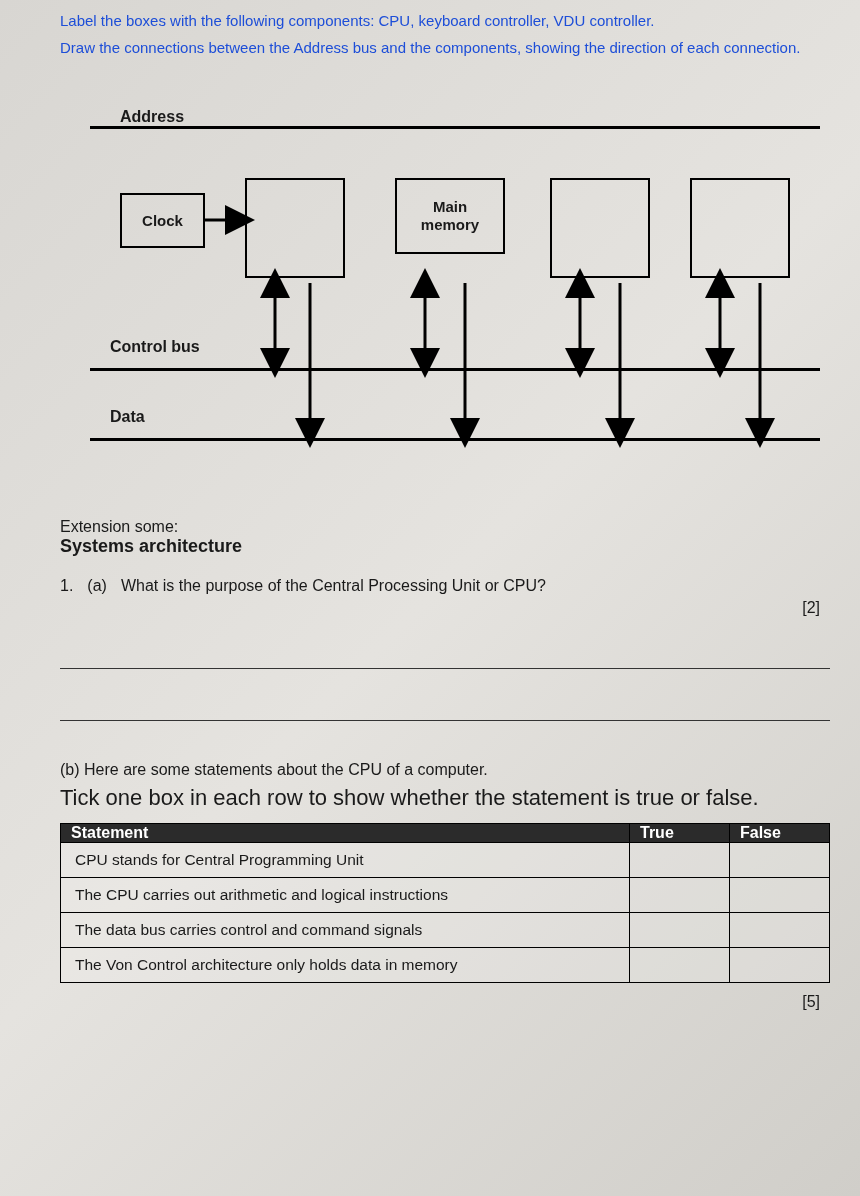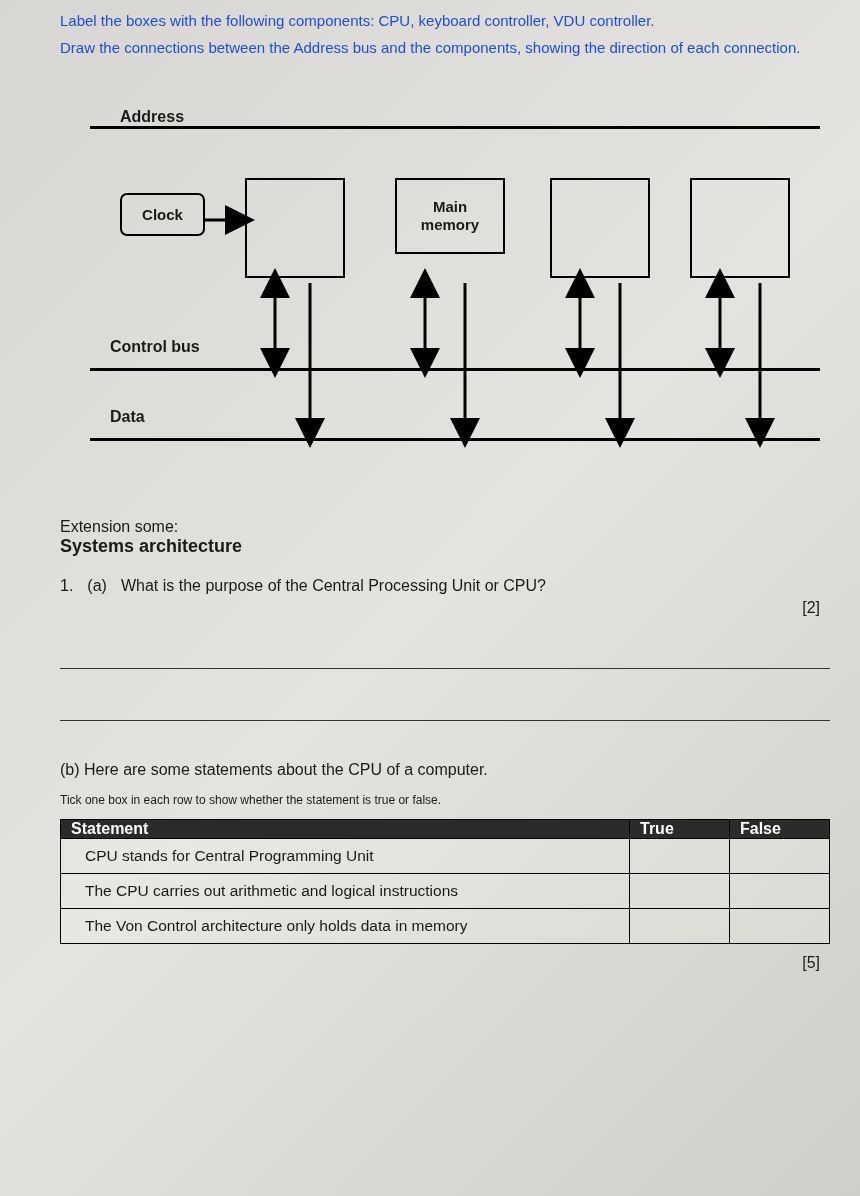--- a/index.html
+++ b/index.html
@@ -52,36 +52,36 @@
     color: #fff;
     font-size: 16px;
     font-weight: bold;
     padding: 0 10px;
     text-align: left;
     border: 1.5px solid #000;
   }
   table.tf th.center { }
   table.tf td {
     border: 1.5px solid #000;
-    padding: 8px 24px;
+    padding: 8px 14px;
     font-size: 15.5px;
   }
   table.tf td.tick { width: 100px; }
 </style>
 </head>
 <body>
 
 <p class="instr">Label the boxes with the following components: CPU, keyboard controller, VDU controller.</p>
 <p class="instr">Draw the connections between the Address bus and the components, showing the direction of each connection.</p>
 
 <div class="diagram">
   <div class="bus-label" style="top:0; left:60px;margin-top:10px;">Address</div>
   <div class="bus-line" style="top:28px;"></div>
 
-  <div class="box" style="top:95px; left:60px; width:85px; height:43px;border-radius:7px;">Clock</div>
+  <div class="box" style="top:95px; left:60px; width:85px; height:55px;">Clock</div>
   <div class="box" style="top:80px; left:185px; width:100px; height:100px;"></div>
   <div class="box" style="top:80px; left:335px; width:110px; height:76px; white-space:pre-line;">Main
 memory</div>
   <div class="box" style="top:80px; left:490px; width:100px; height:100px;"></div>
   <div class="box" style="top:80px; left:630px; width:100px; height:100px;"></div>
 
   <div class="bus-label" style="top:240px; left:50px;">Control bus</div>
   <div class="bus-line" style="top:270px;"></div>
 
   <div class="bus-label" style="top:310px; left:50px;">Data</div>
@@ -122,21 +122,21 @@
   <div class="qtext">What is the purpose of the Central Processing Unit or CPU?</div>
 </div>
 <div class="marks">[2]</div>
 <div class="answer-line"></div>
 <div class="answer-line"></div>
 
 <div class="subq">
   <span>(b)</span>
   <span>Here are some statements about the CPU of a computer.</span>
 </div>
-<div style="margin-top:14px; font-size:12px;">Tick one box in each row to show whether the statement is true or false.</div>
+<div style="margin-top:6px; font-size:22px;">Tick one box in each row to show whether the statement is true or false.</div>
 
 <table class="tf">
   <thead>
     <tr>
       <th>Statement</th>
       <th class="center" style="width:100px;">True</th>
       <th class="center" style="width:100px;">False</th>
     </tr>
   </thead>
   <tbody>
@@ -144,20 +144,25 @@
       <td>CPU stands for Central Programming Unit</td>
       <td class="tick"></td>
       <td class="tick"></td>
     </tr>
     <tr>
       <td>The CPU carries out arithmetic and logical instructions</td>
       <td class="tick"></td>
       <td class="tick"></td>
     </tr>
     <tr>
+      <td>The data bus carries control and command signals</td>
+      <td class="tick"></td>
+      <td class="tick"></td>
+    </tr>
+    <tr>
       <td>The Von Control architecture only holds data in memory</td>
       <td class="tick"></td>
       <td class="tick"></td>
     </tr>
   </tbody>
 </table>
 
 <div class="marks" style="margin-top:10px;">[5]</div>
 
 </body></html>

